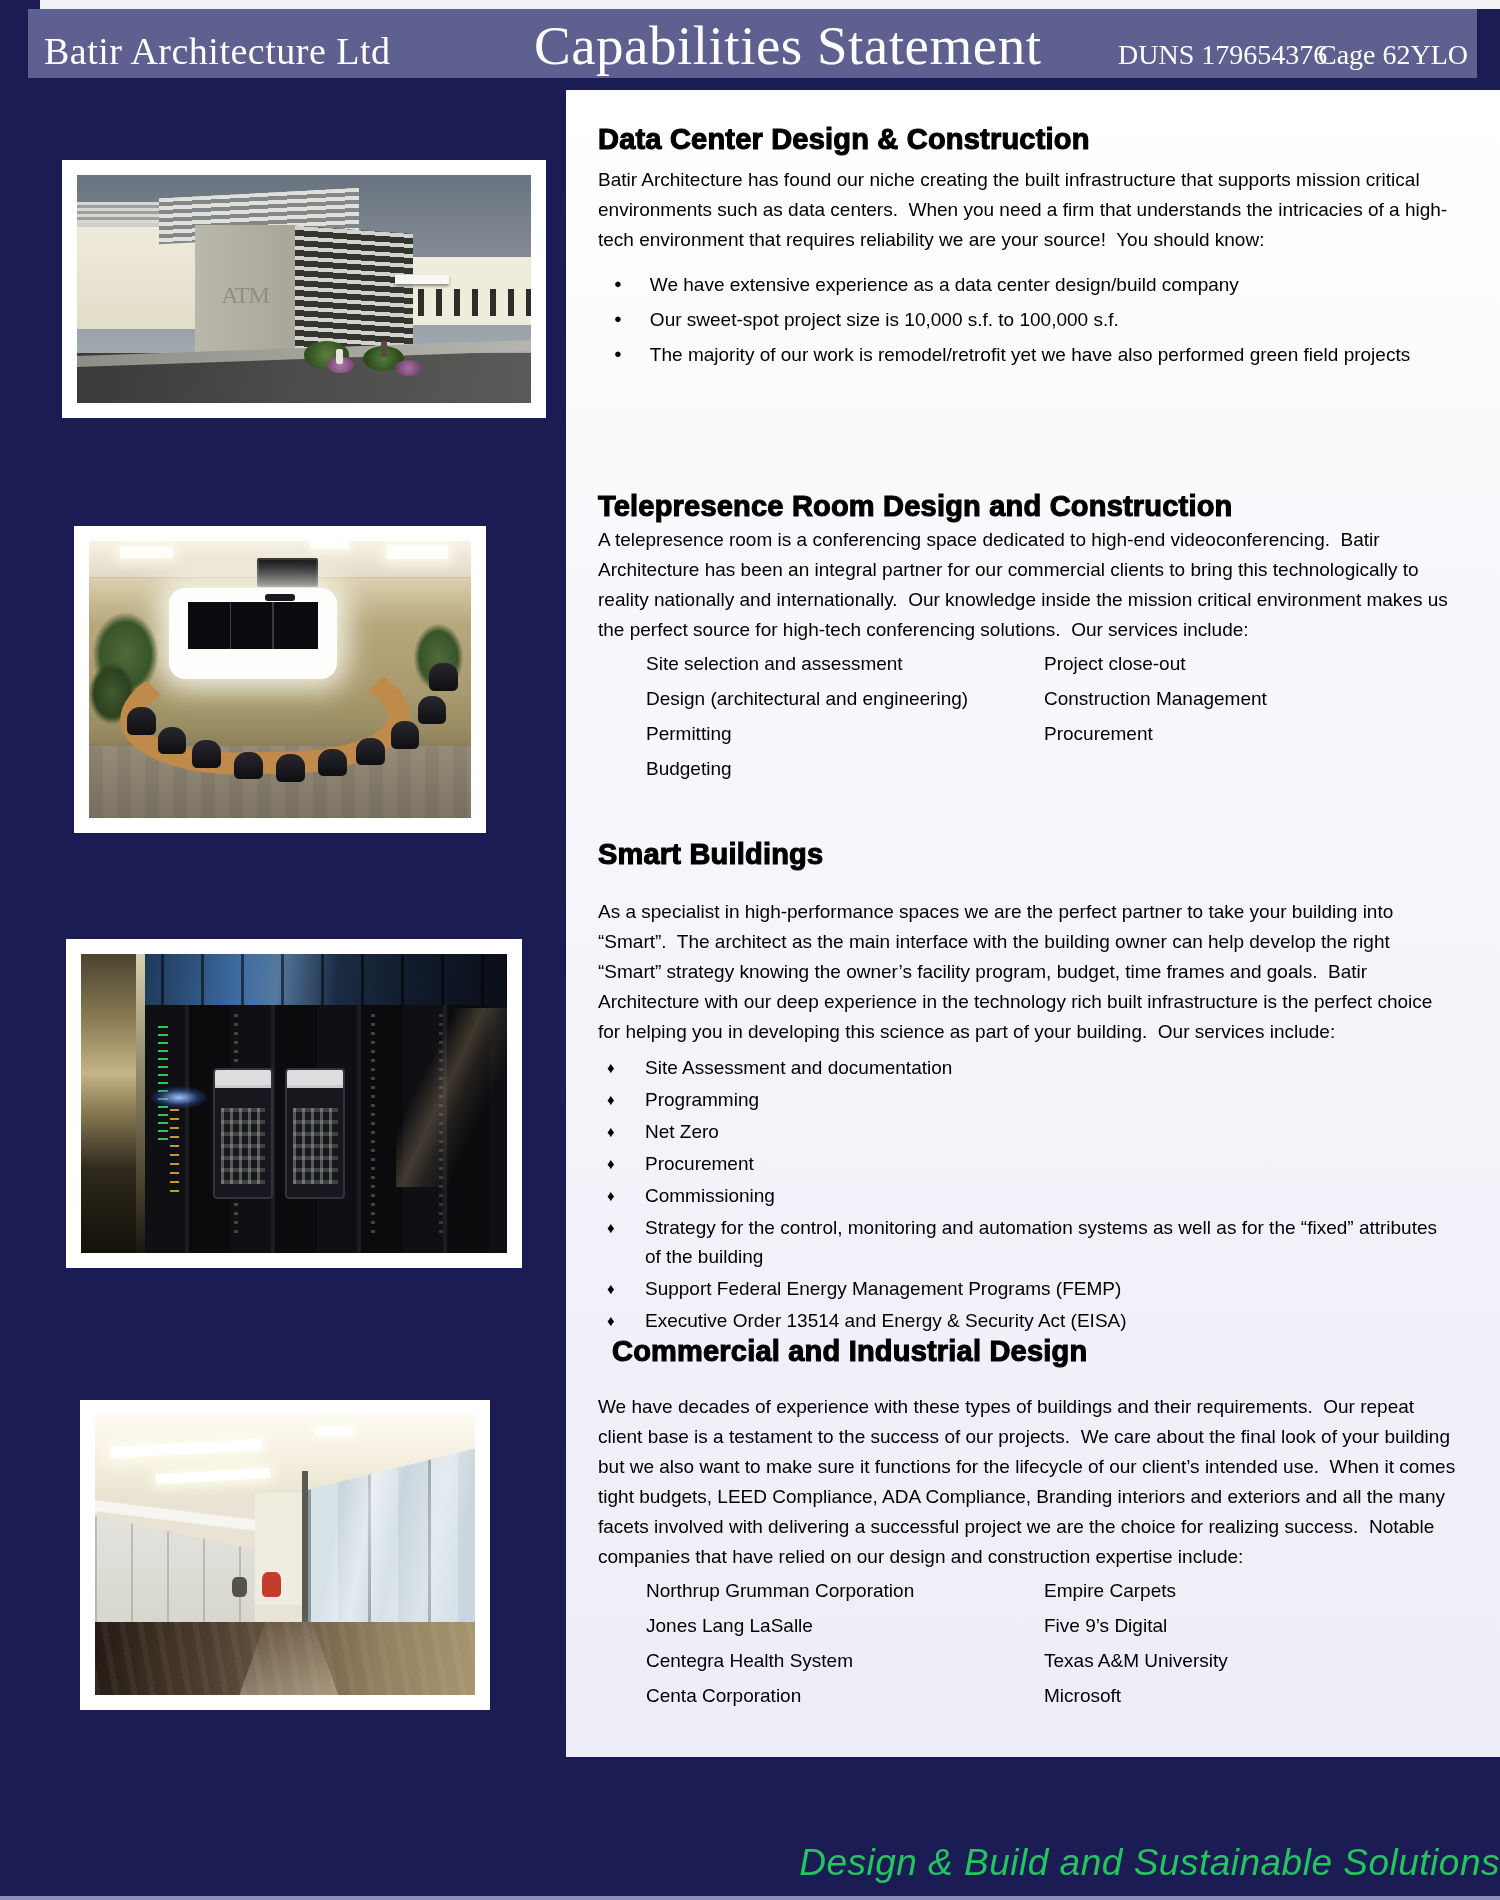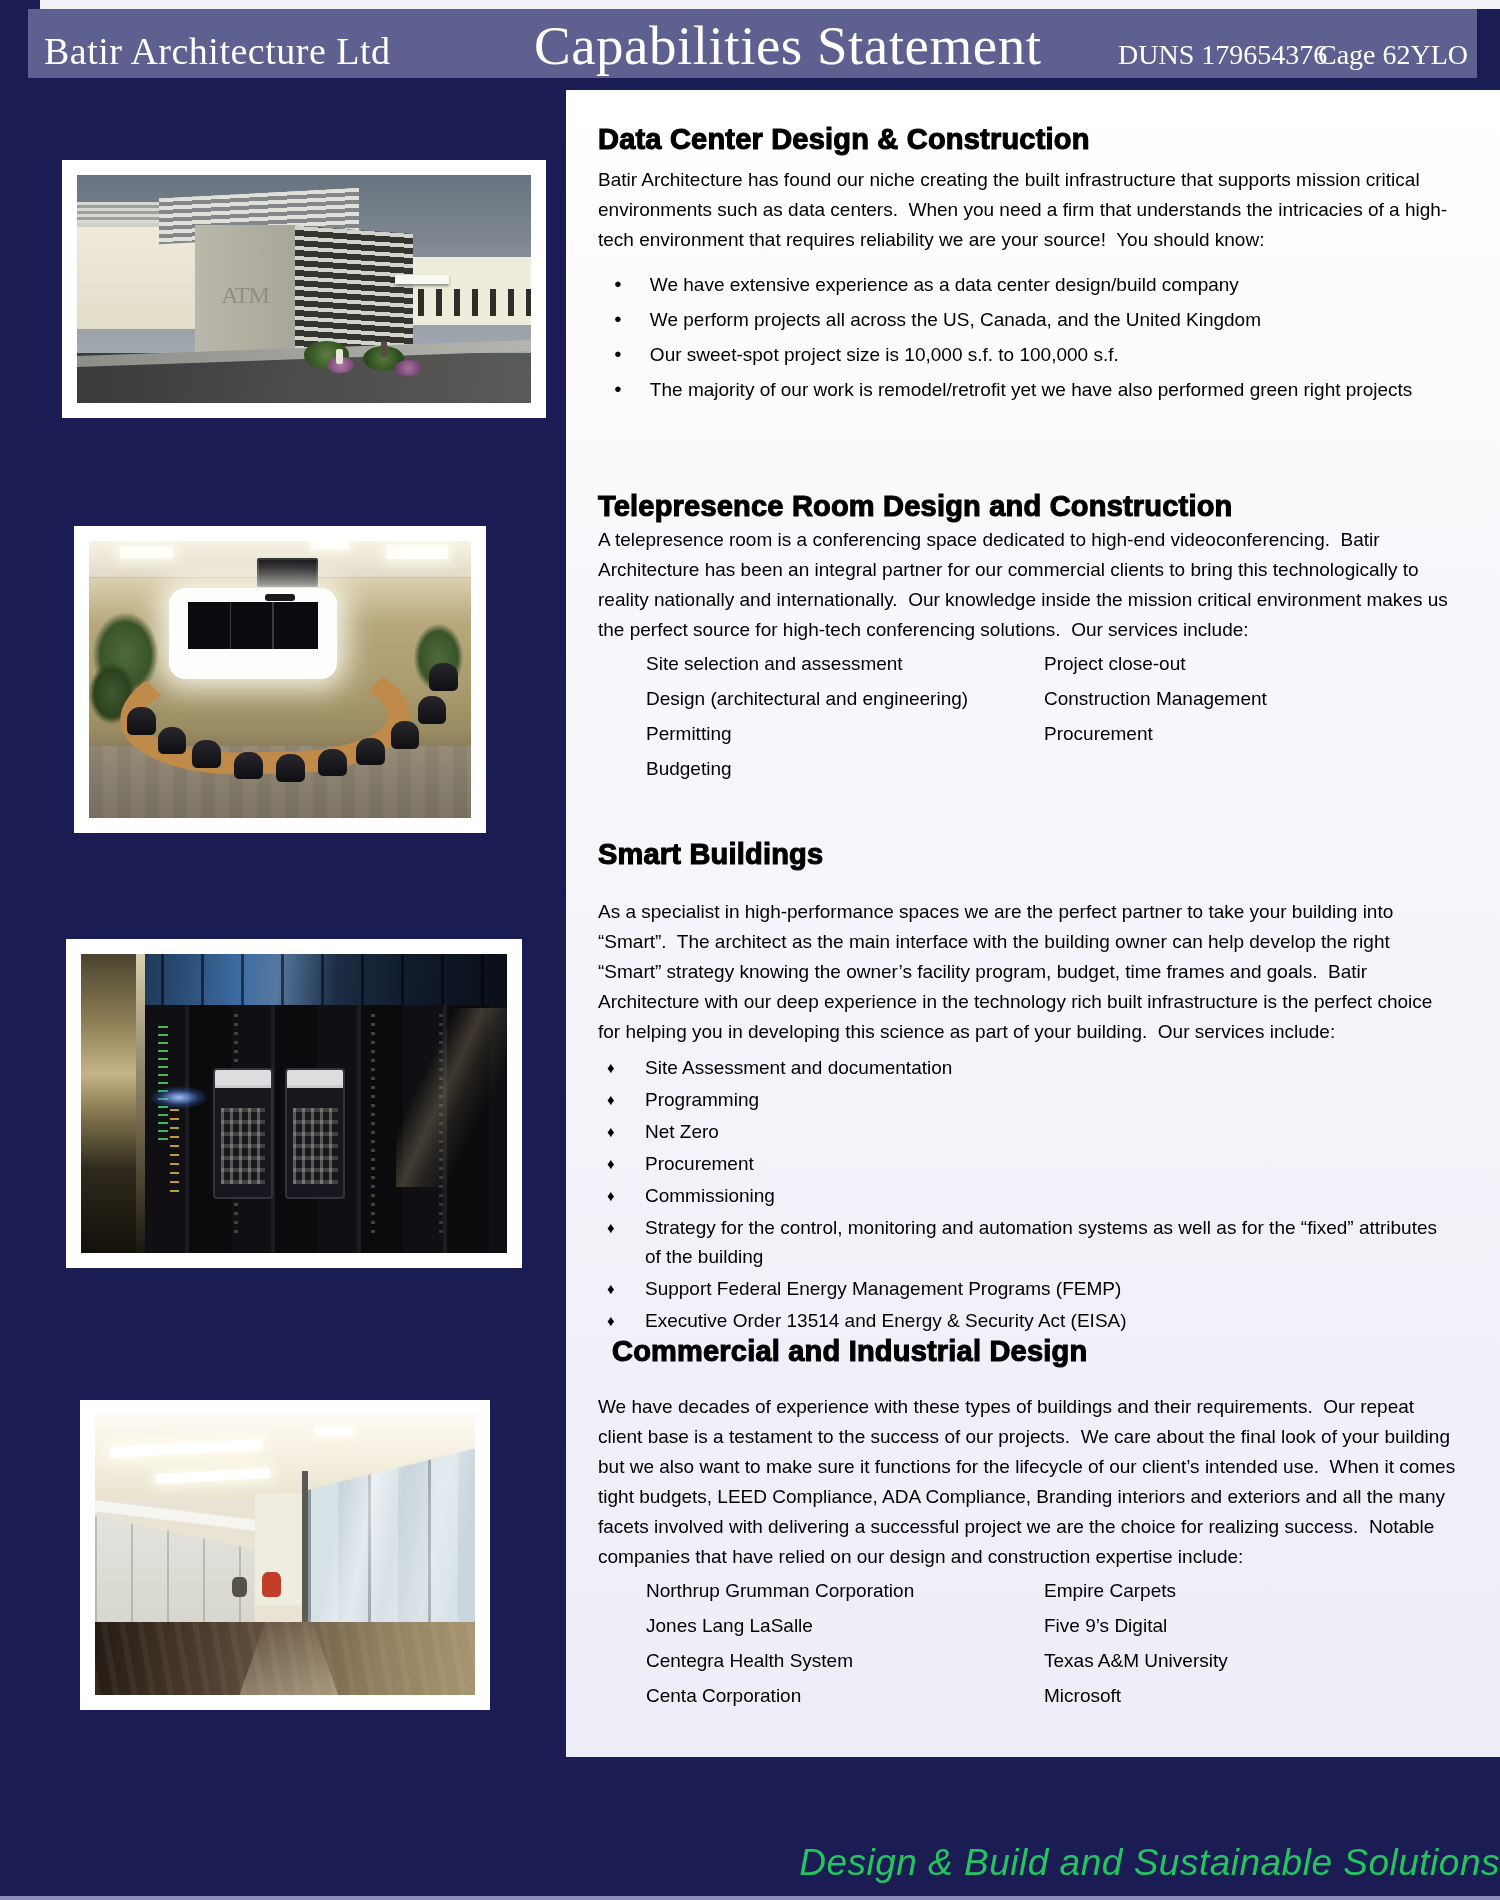--- a/index.html
+++ b/index.html
@@ -239,23 +239,22 @@
     </div>
   </div>
 
   <main class="content">
 
     <section class="sec" id="sec1">
       <h2>Data Center Design &amp; Construction</h2>
       <p class="body intro">Batir Architecture has found our niche creating the built infrastructure that supports mission critical environments such as data centers.  When you need a firm that understands the intricacies of a high-tech environment that requires reliability we are your source!  You should know:</p>
       <div class="bullets">
         <p class="body bl"><span class="glyph-disc">●</span><span class="gap"></span><span>We have extensive experience as a data center design/build company</span></p>
-        <p class="body bl"><span class="glyph-disc">●</span><span class="gap"></span><span>We perform projects all across the US, Canada, and the United Kingdom</span></p>
         <p class="body bl"><span class="glyph-disc">●</span><span class="gap"></span><span>Our sweet-spot project size is 10,000 s.f. to 100,000 s.f.</span></p>
-        <p class="body bl"><span class="glyph-disc">●</span><span class="gap"></span><span>The majority of our work is remodel/retrofit yet we have also performed green right projects</span></p>
+        <p class="body bl"><span class="glyph-disc">●</span><span class="gap"></span><span>The majority of our work is remodel/retrofit yet we have also performed green field projects</span></p>
       </div>
     </section>
 
     <section class="sec" id="sec2">
       <h2>Telepresence Room Design and Construction</h2>
       <p class="body intro">A telepresence room is a conferencing space dedicated to high-end videoconferencing.  Batir Architecture has been an integral partner for our commercial clients to bring this technologically to reality nationally and internationally.  Our knowledge inside the mission critical environment makes us the perfect source for high-tech conferencing solutions.  Our services include:</p>
       <div class="svc-grid">
         <div>Site selection and assessment</div>
         <div>Project close-out</div>
         <div>Design (architectural and engineering)</div>

